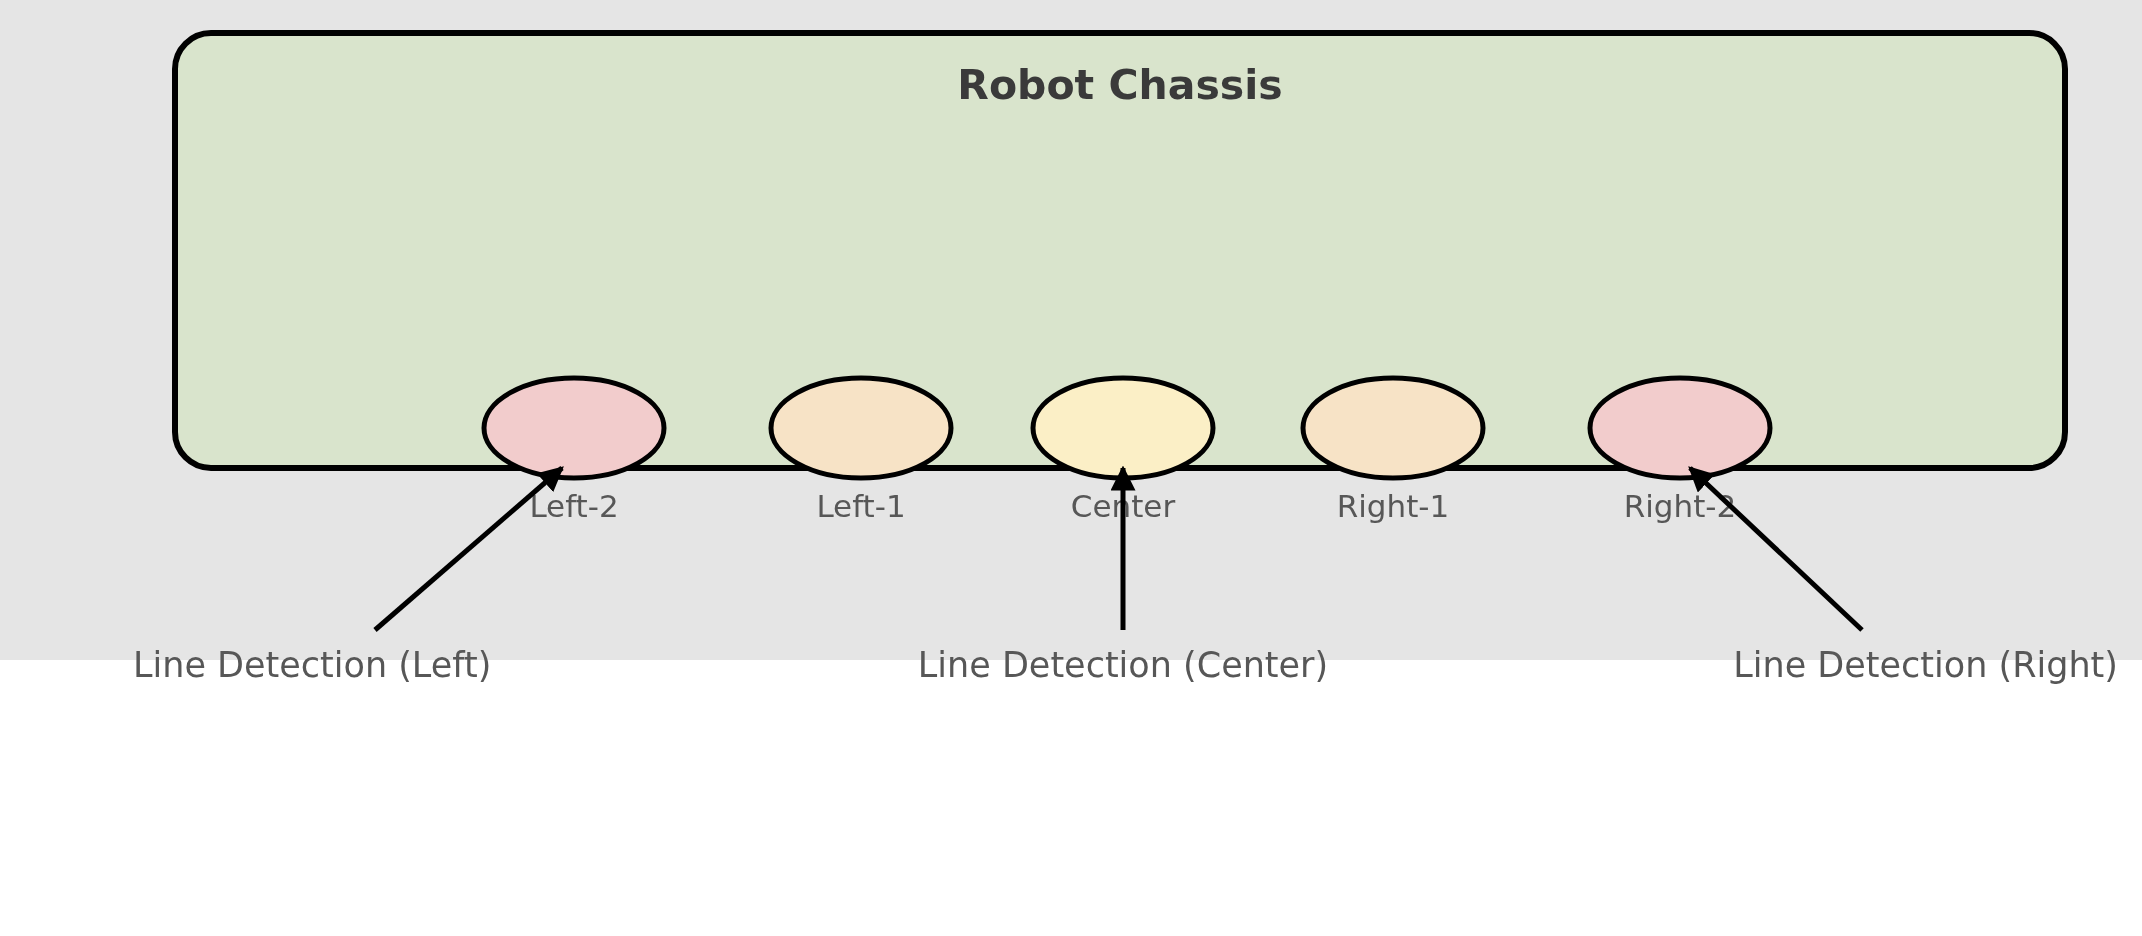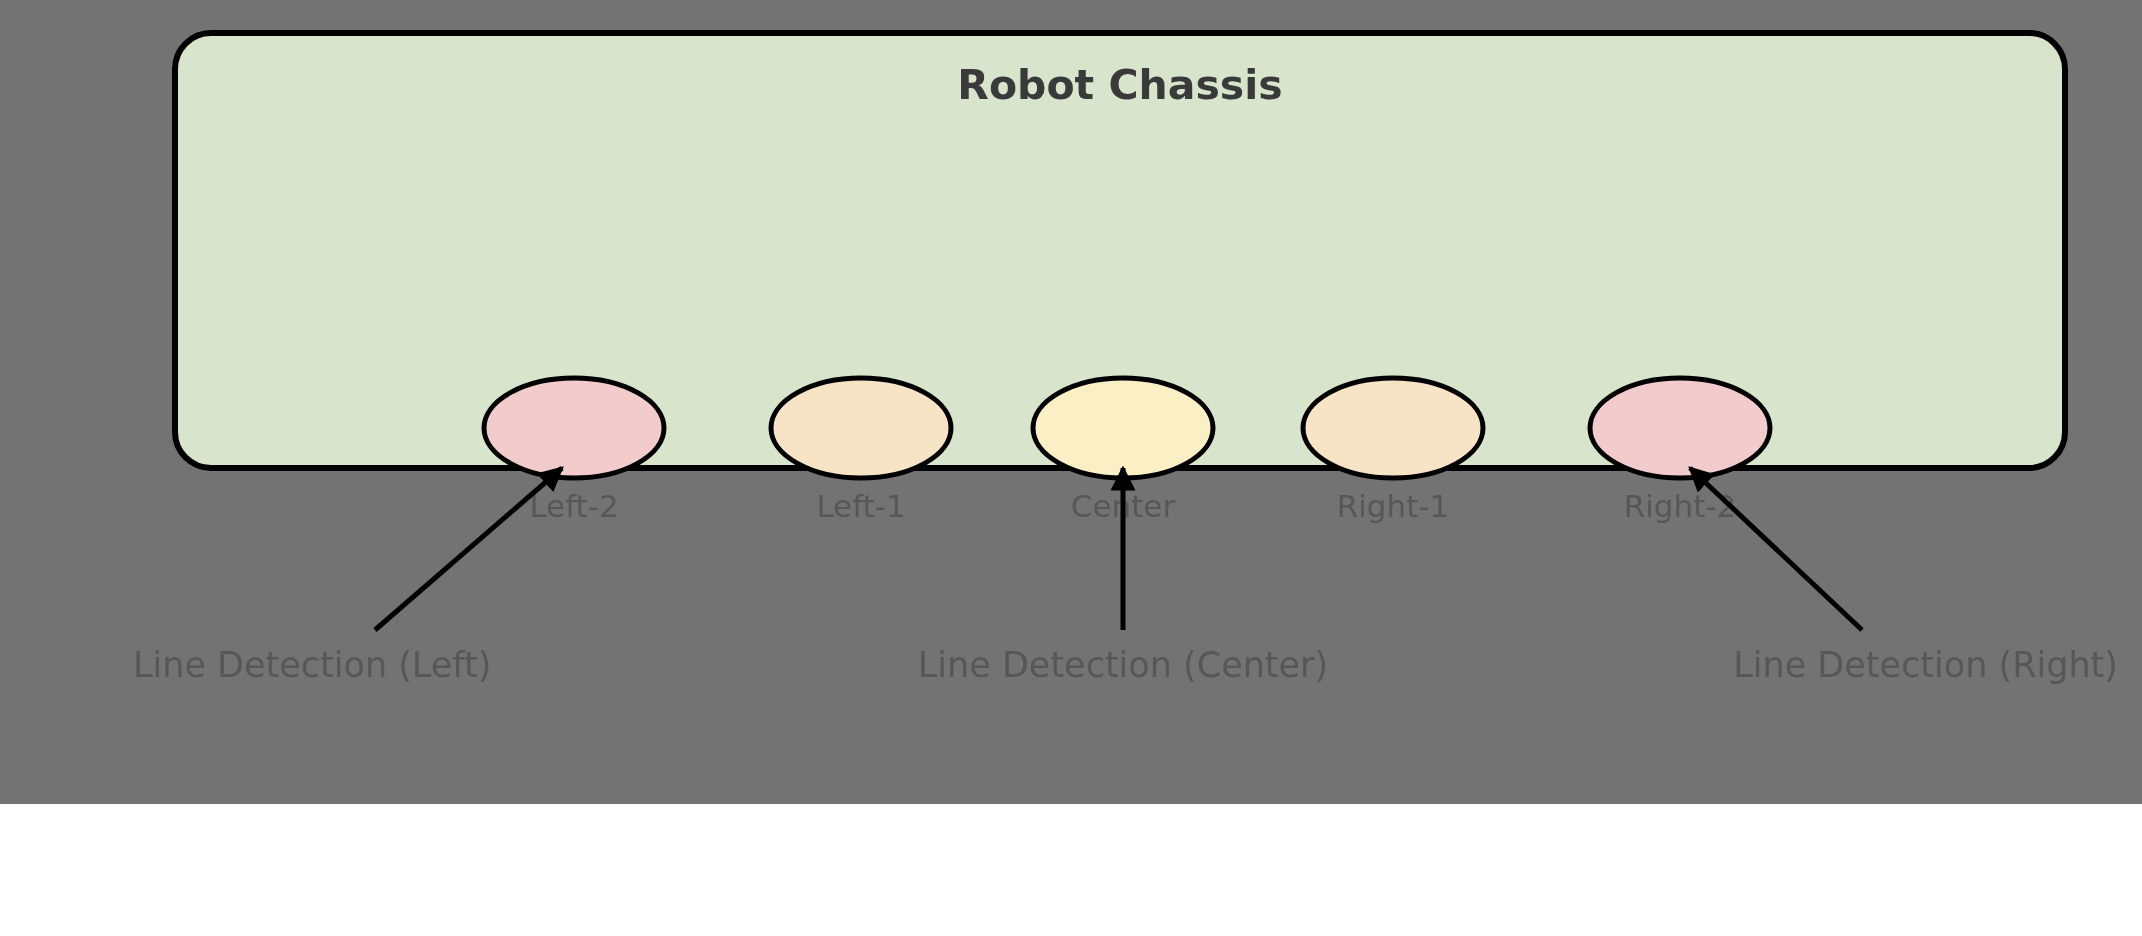--- a/index.html
+++ b/index.html
@@ -9,22 +9,22 @@
   }
   body {
     width: 2142px;
     height: 936px;
     font-family: "DejaVu Sans", sans-serif;
     overflow: hidden;
   }
   #stage {
     position: relative;
     width: 2142px;
-    height: 804px;
-    background: #737373;
+    height: 660px;
+    background: #e5e5e5;
   }
   #diagram-svg {
     position: absolute;
     left: 0;
     top: 0;
     width: 2142px;
     height: 936px;
     display: block;
   }
   .chassis-body {

